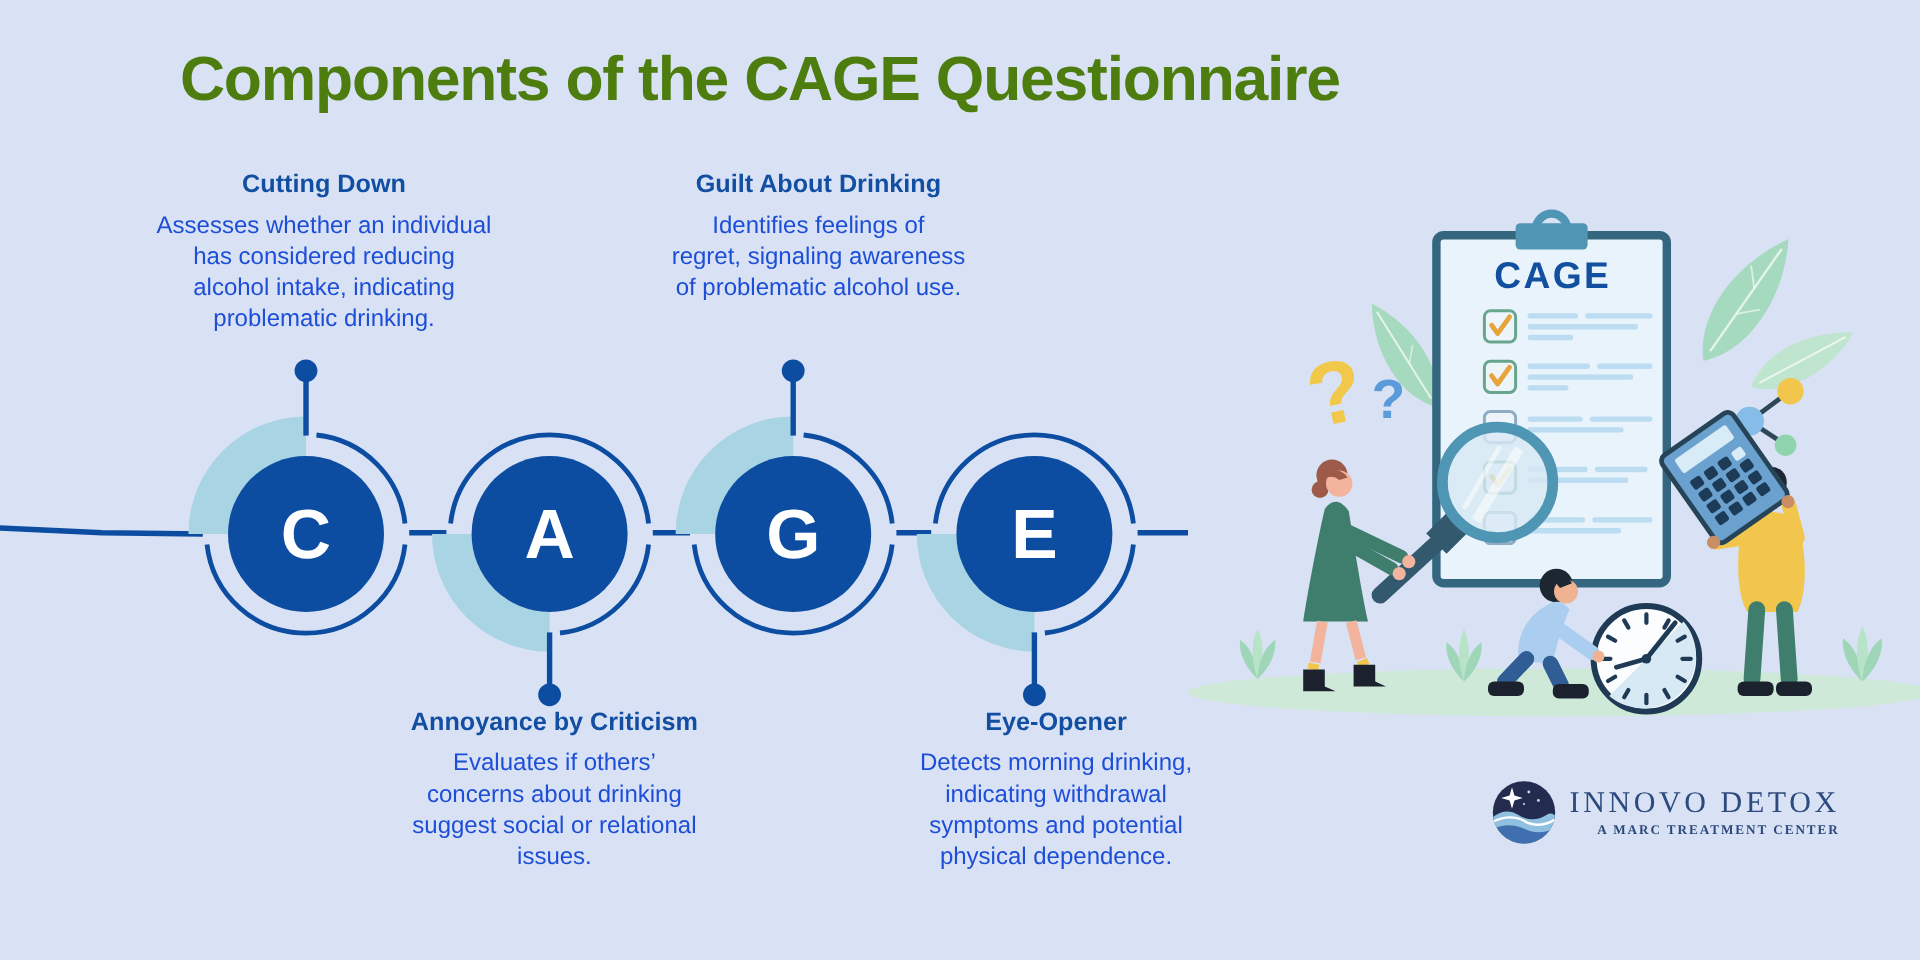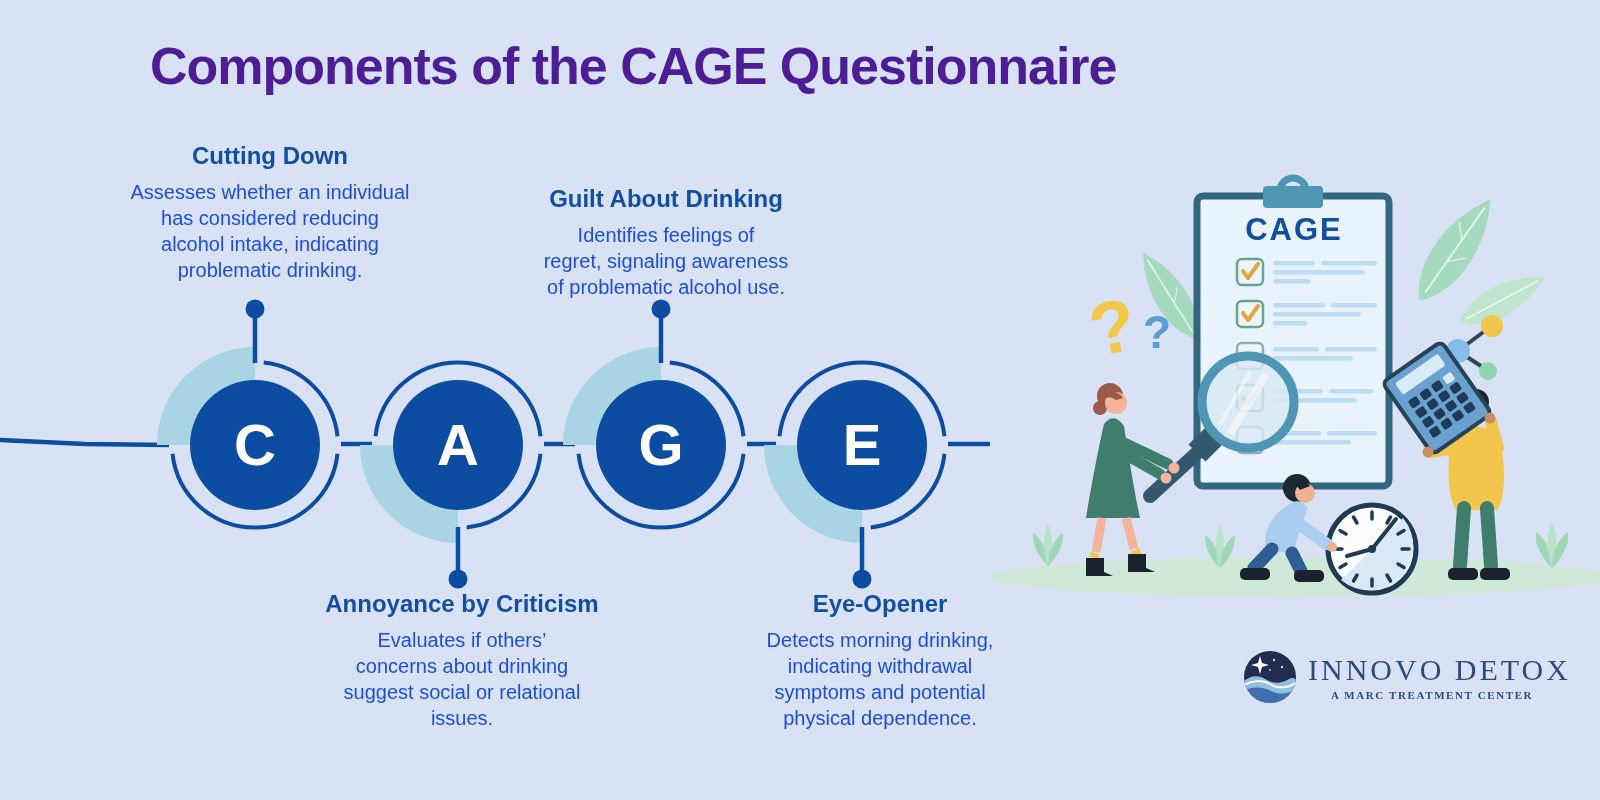--- a/index.html
+++ b/index.html
@@ -1,31 +1,31 @@
 <!DOCTYPE html>
 <html><head>
 <meta charset="utf-8">
 <style>
   html,body{margin:0;padding:0;background:#b9c4dd;}
   .canvas{position:relative;width:1600px;height:800px;background:#d9e2f4;overflow:hidden;
           font-family:"Liberation Sans",sans-serif;}
   .title{position:absolute;left:150px;top:36px;font-size:52px;font-weight:bold;
-         color:#4c1d95;letter-spacing:-1px;white-space:nowrap;}
+         color:#4d7c0f;letter-spacing:-1px;white-space:nowrap;}
   .step-block{position:absolute;text-align:center;}
-  .step-heading{font-size:24px;font-weight:bold;color:#124fa2;margin:0 0 9px 0;}
+  .step-heading{font-size:21px;font-weight:bold;color:#124fa2;margin:0 0 9px 0;}
   .step-body{font-size:20px;line-height:26px;color:#1d4ed8;white-space:pre-line;margin:0;}
   .block-c{left:110px;top:142px;width:320px;}
-  .block-g{left:506px;top:142px;width:320px;margin-top:43px;}
+  .block-g{left:522px;top:142px;width:320px;}
   .block-a{left:302px;top:590px;width:320px;}
   .block-e{left:720px;top:590px;width:320px;}
   .timeline-svg{position:absolute;left:0;top:280px;}
   .illu-svg{position:absolute;left:980px;top:140px;}
   .logo{position:absolute;left:1243px;top:650px;display:flex;align-items:center;gap:11px;}
   .logo-text{display:flex;flex-direction:column;}
-  .logo-name{font-family:"Liberation Serif",serif;font-size:30px;color:#2c4a7e;
+  .logo-name{font-family:"Liberation Serif",serif;font-size:25px;color:#2c4a7e;
              letter-spacing:3px;white-space:nowrap;}
   .logo-tagline{font-family:"Liberation Serif",serif;font-size:11px;font-weight:bold;
                 color:#2c4a7e;letter-spacing:1.6px;margin-top:2px;white-space:nowrap;margin-left:23px;}
   svg text.letter{font-family:"Liberation Sans",sans-serif;font-weight:bold;fill:#ffffff;}
 </style>
 </head>
 <body>
 
 <div class="canvas">
 

